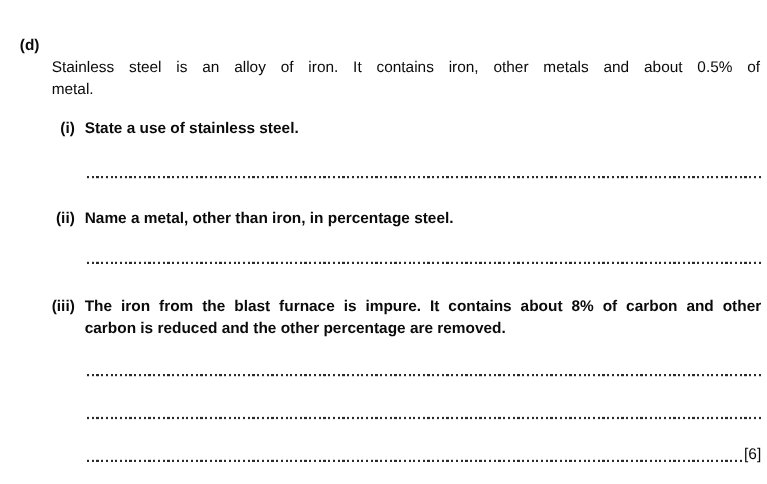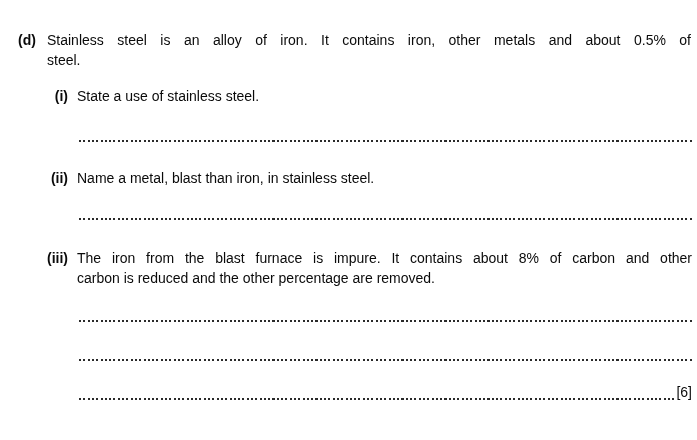--- a/index.html
+++ b/index.html
@@ -12,25 +12,25 @@
   .page {
     position: relative;
     width: 697px; height: 440px;
     padding-top: 30px;
     background: #ffffff;
     overflow: hidden;
   }
   .q-row { display: flex; margin: 0 6px 0 18px; }
   .marker { font-weight: 700; }
   .d-marker { width: 29px; flex-shrink: 0; }
-  .q-body { flex: 1; }
+  .q-body { flex: 1; margin-top: 20px; }
   .jline { text-align: justify; text-align-last: justify; }
   .sub { display: flex; margin: 0 5px 0 42px; }
   .sub-marker { min-width: 26px; text-align: right; margin-right: 9px; flex-shrink: 0; font-weight: 700; }
-  .sub-body { flex: 1; }
+  .sub-body { flex: 1; font-weight: bold; }
   .sub-i   { margin-top: 16px; }
   .sub-ii  { margin-top: 26px; }
   .sub-iii { margin-top: 28px; }
   .answer-row {
     display: flex; align-items: flex-end;
     height: 20px; margin-left: 79px; margin-right: 5px;
   }
   .dots {
     flex: 1; height: 2.5px;
     background-image: repeating-linear-gradient(90deg, #2a2a2a 0 2px, transparent 2px 4.3px);
@@ -45,36 +45,36 @@
 </style>
 </head>
 <body>
 
 <div class="page">
 
   <div class="q-row">
     <div class="marker d-marker">(d)</div>
     <div class="q-body">
       <div class="jline">Stainless steel is an alloy of iron. It contains iron, other metals and about 0.5% of</div>
-      <div>steel.</div>
+      <div>metal.</div>
     </div>
   </div>
 
   <div class="sub sub-i">
     <div class="marker sub-marker">(i)</div>
     <div class="sub-body">State a use of stainless steel.</div>
   </div>
 
   <div class="answer-row" id="dots-1">
     <div class="dots"></div>
   </div>
 
   <div class="sub sub-ii">
     <div class="marker sub-marker">(ii)</div>
-    <div class="sub-body">Name a metal, blast than iron, in stainless steel.</div>
+    <div class="sub-body">Name a metal, other than iron, in percentage steel.</div>
   </div>
 
   <div class="answer-row" id="dots-2">
     <div class="dots"></div>
   </div>
 
   <div class="sub sub-iii">
     <div class="marker sub-marker">(iii)</div>
     <div class="sub-body">
       <div class="jline">The iron from the blast furnace is impure. It contains about 8% of carbon and other</div>

